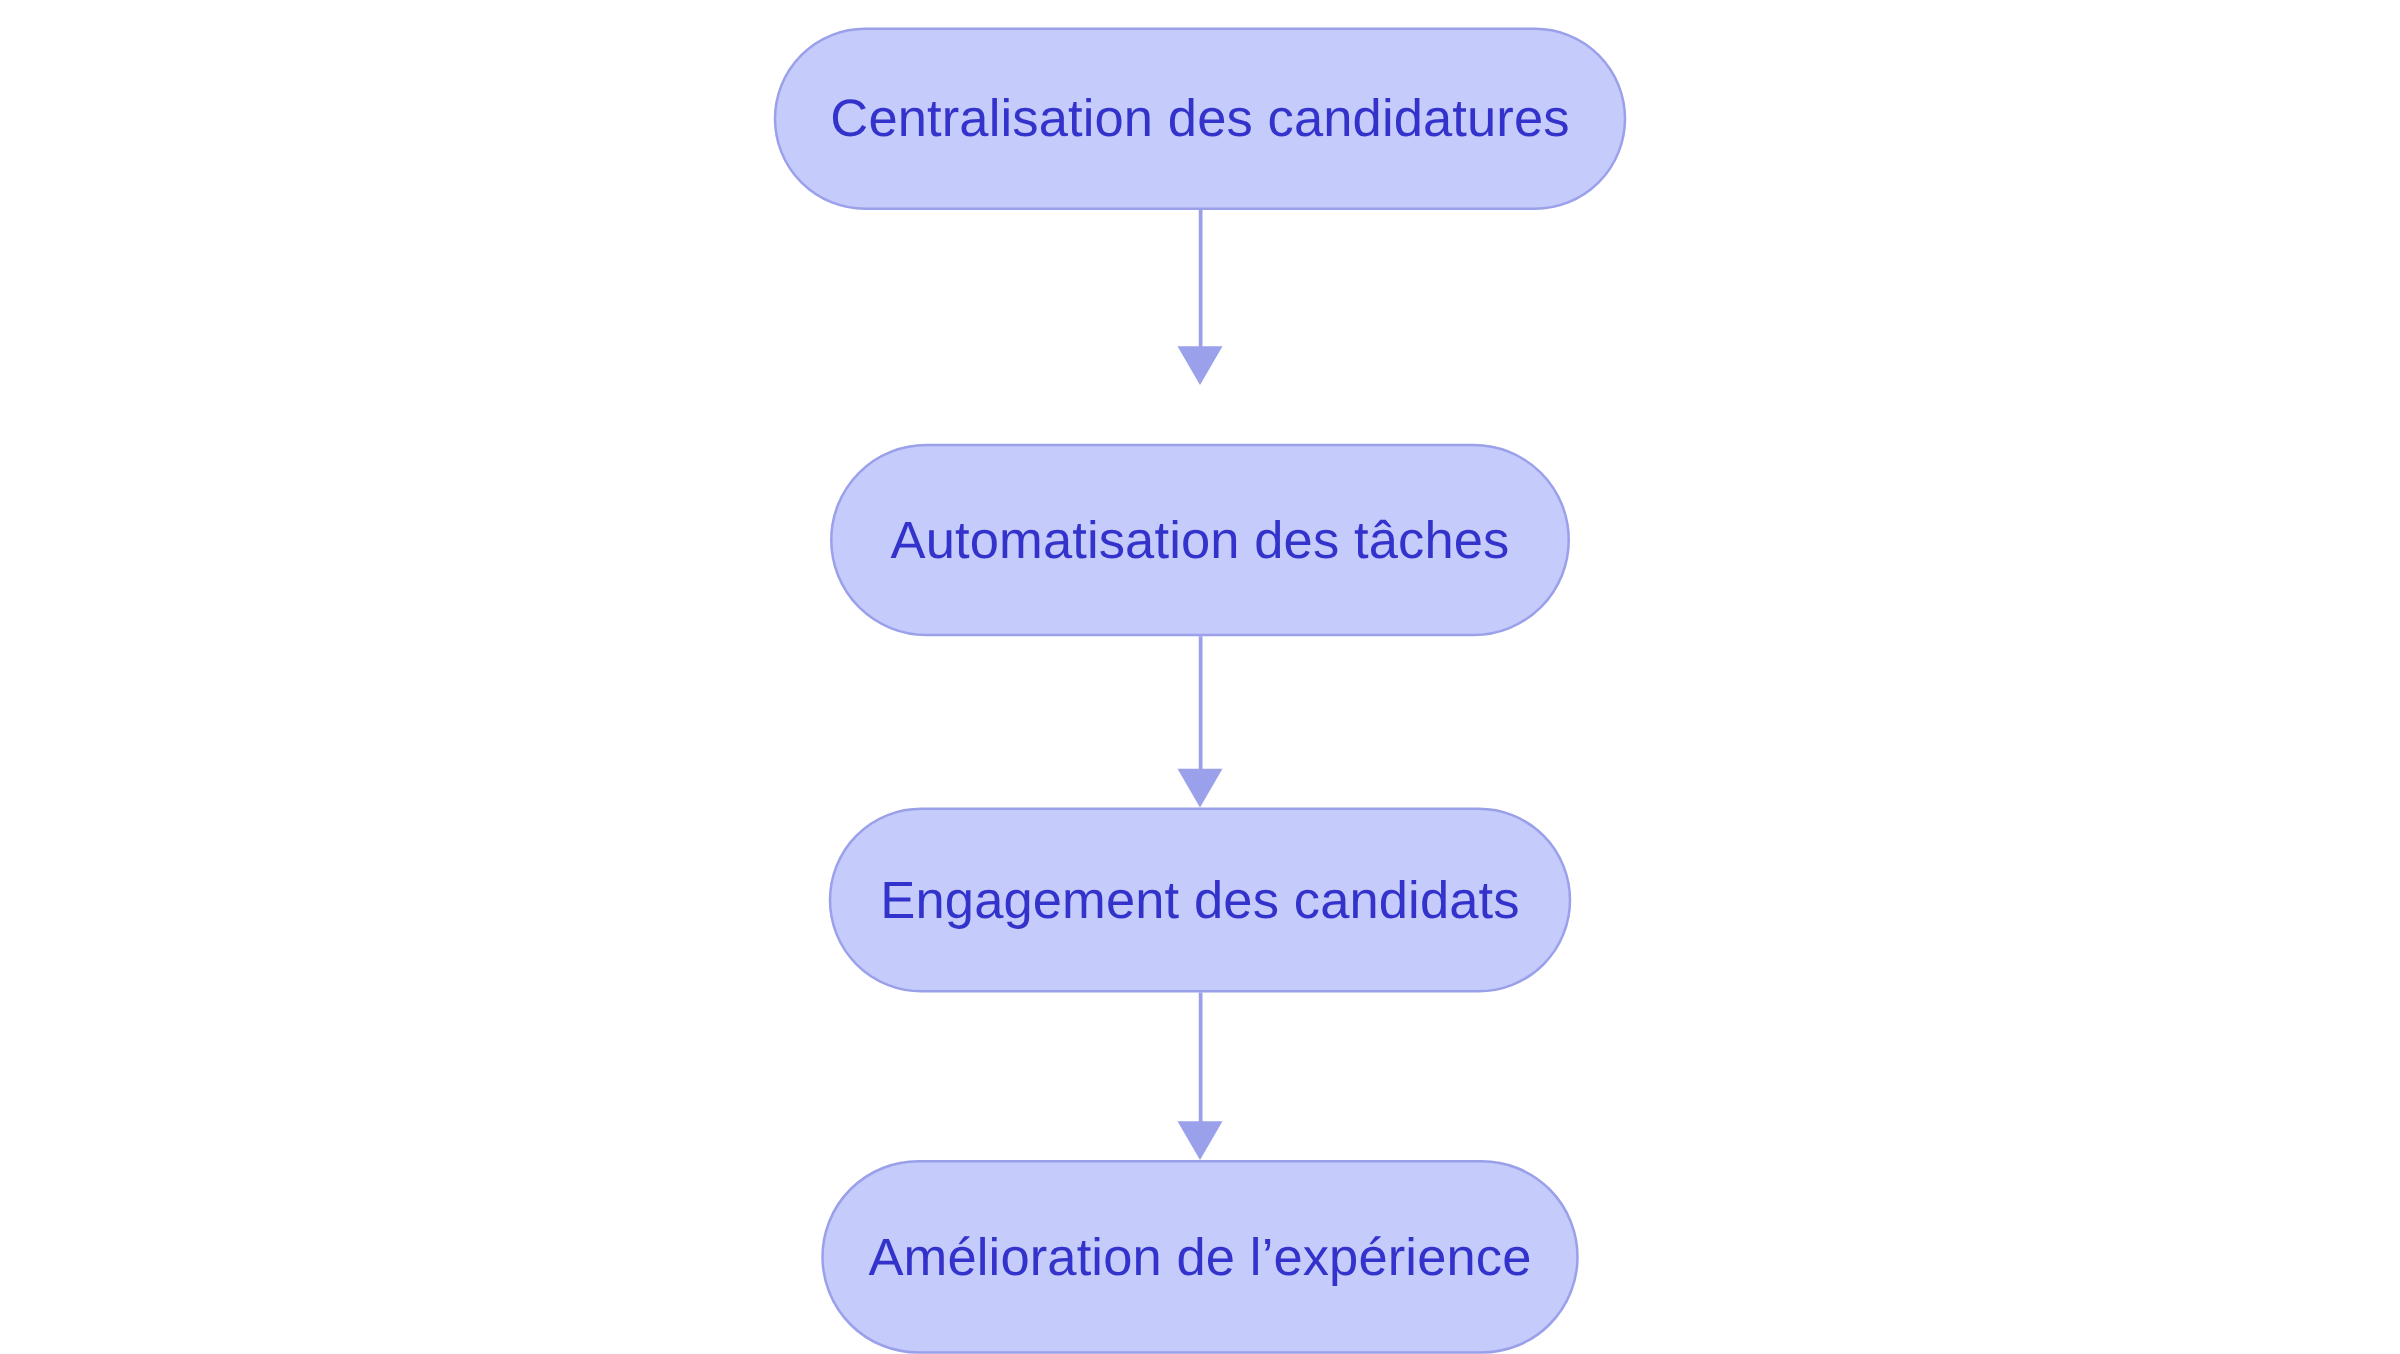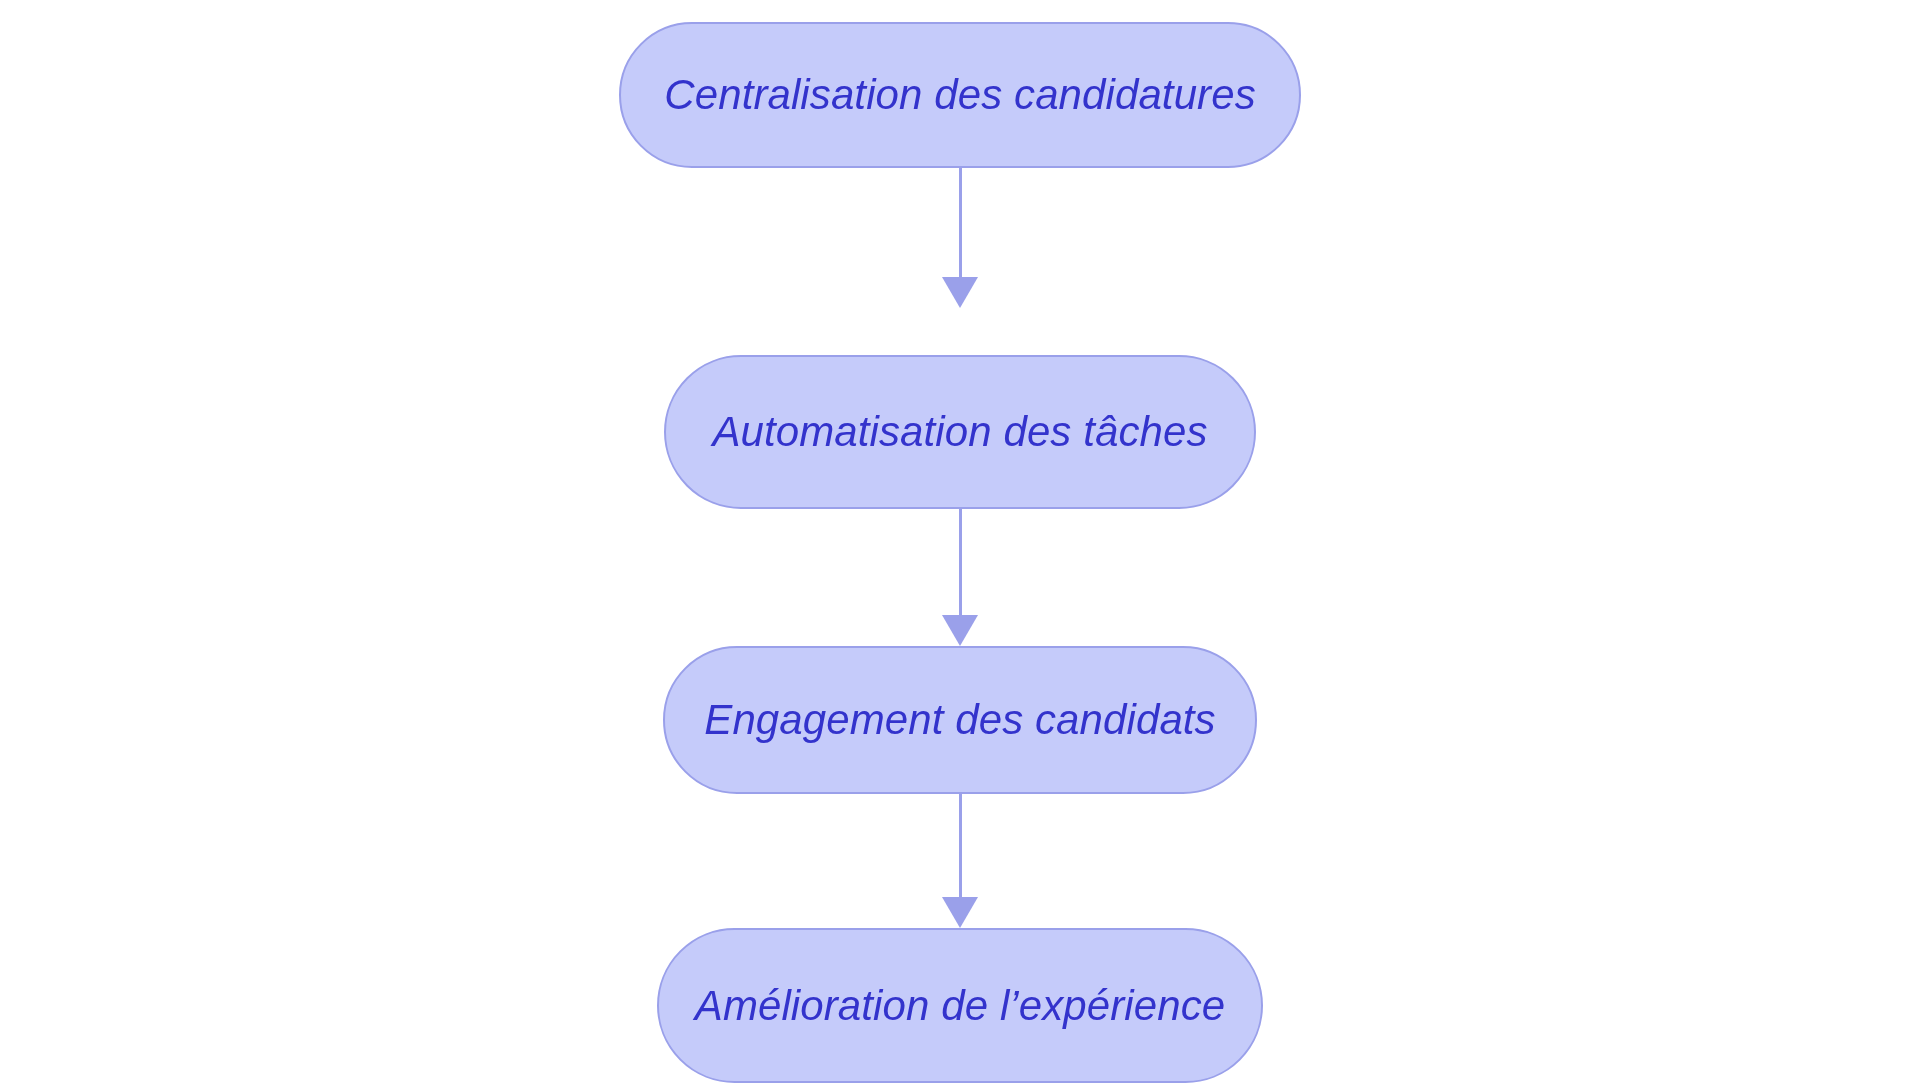--- a/index.html
+++ b/index.html
@@ -27,21 +27,20 @@
     left: 0;
     top: 0;
     width: 1920px;
     height: 1083px;
     display: flex;
     flex-direction: column;
     align-items: center;
     justify-content: flex-start;
     padding-top: 22px;
     box-sizing: border-box;
-    font-style: italic;
   }
 
   .node {
     position: relative;
     box-sizing: border-box;
     display: flex;
     align-items: center;
     justify-content: center;
     background: #c5cbfa;
     border: 2px solid #9aa0ea;

